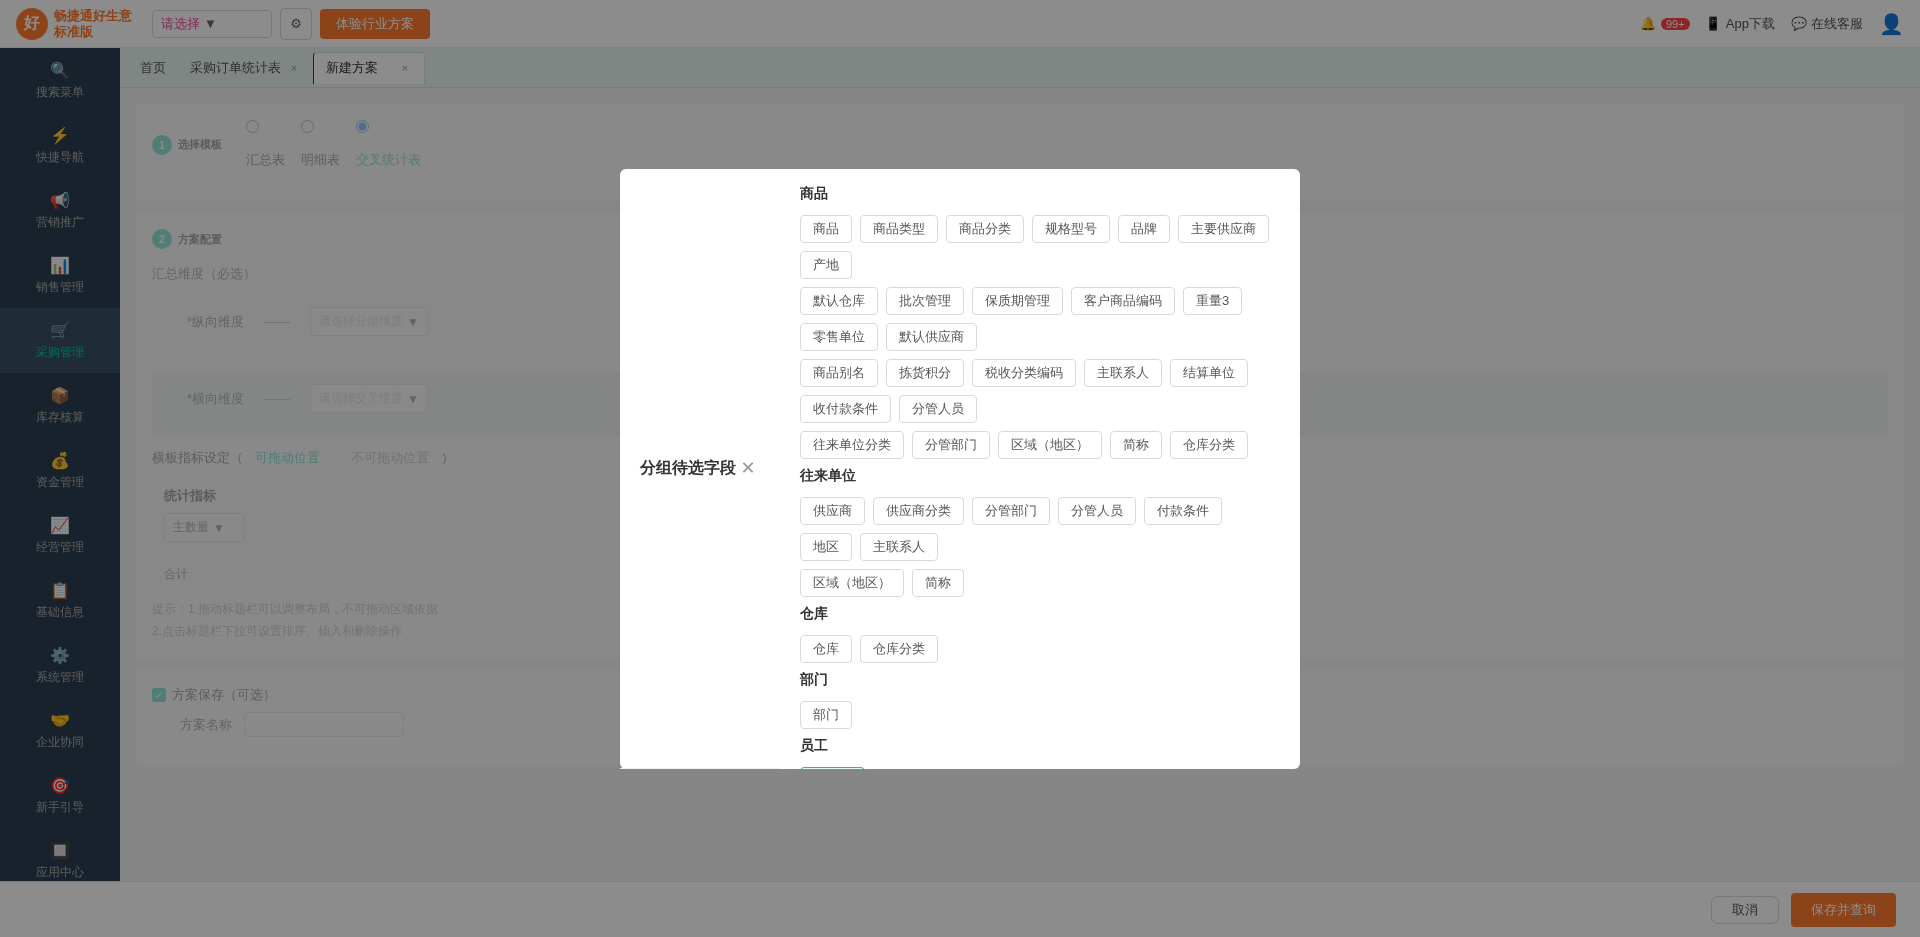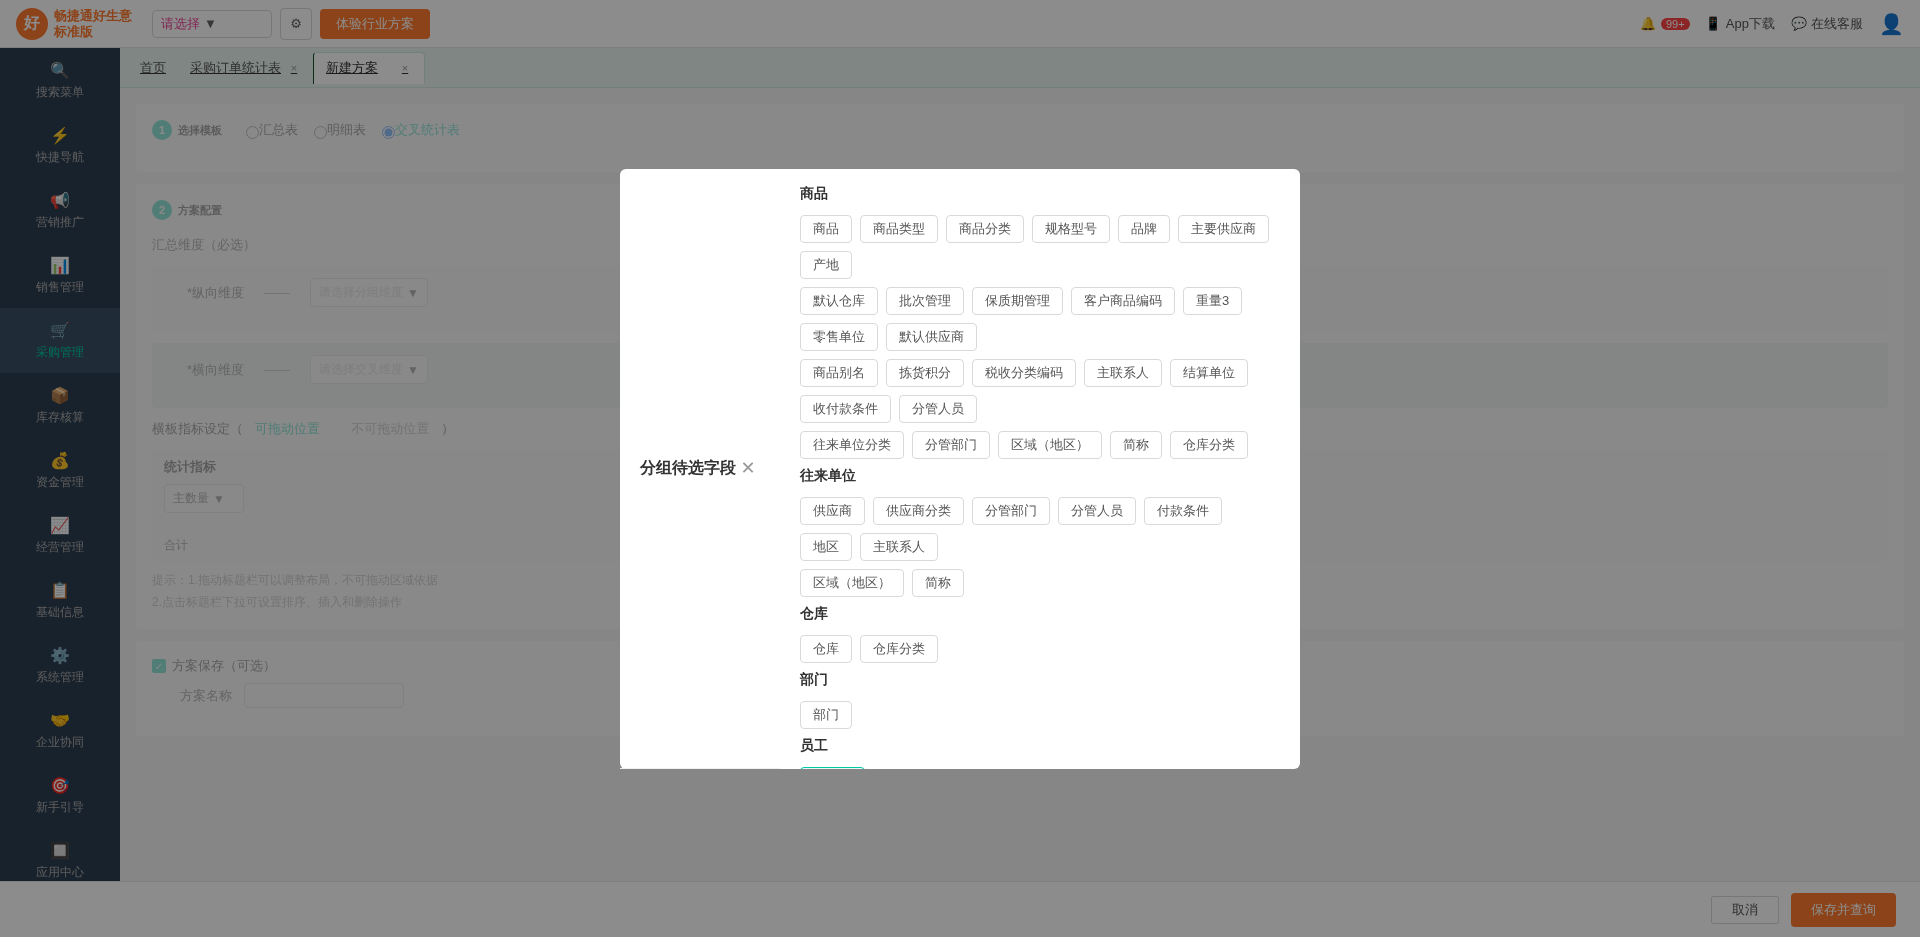--- a/index.html
+++ b/index.html
@@ -88,21 +88,20 @@
     .tab-bar {
       height: 40px;
       background: #e8f4f0;
       display: flex;
       align-items: center;
       padding: 0 8px;
       position: fixed;
       top: 48px; left: 120px; right: 0;
       z-index: 99;
       border-bottom: 1px solid #d0e8e0;
-      text-decoration: underline;
     }
     .tab-item {
       height: 32px;
       padding: 0 12px;
       display: flex; align-items: center; gap: 6px;
       cursor: pointer;
       border-radius: 4px 4px 0 0;
       font-size: 13px;
       color: #555;
       white-space: nowrap;
@@ -186,39 +185,39 @@
       border-radius: 50%;
       display: flex; align-items: center; justify-content: center;
       font-size: 11px; font-weight: bold;
     }
     .step-label { font-size: 11px; font-weight: bold; color: #333; }
 
     .radio-group {
       display: flex; align-items: center; gap: 16px;
     }
     .radio-item {
-      display: flex; align-items: flex-end; gap: 0; cursor: pointer; font-size: 13px;
+      display: flex; align-items: flex-start; gap: 18px; cursor: pointer; font-size: 13px; flex-direction: column;
     }
 
     
     .bottom-bar {
       position: fixed;
       bottom: 0; left: 0; right: 0;
       height: 56px;
       background: #fff;
       border-top: 1px solid #e8e8e8;
       display: flex; align-items: center; justify-content: flex-end;
       padding: 0 24px;
       gap: 12px;
       z-index: 200;
     }
     .btn-cancel {
       padding: 4px 20px;
       border: 1px solid #d9d9d9;
-      border-radius: 2px;
+      border-radius: 7px;
       background: #fff;
       cursor: pointer;
       font-size: 13px;
       color: #555;
     }
     .btn-save {
       padding: 8px 20px;
       border: none;
       border-radius: 4px;
       background: #ff7b2e;

